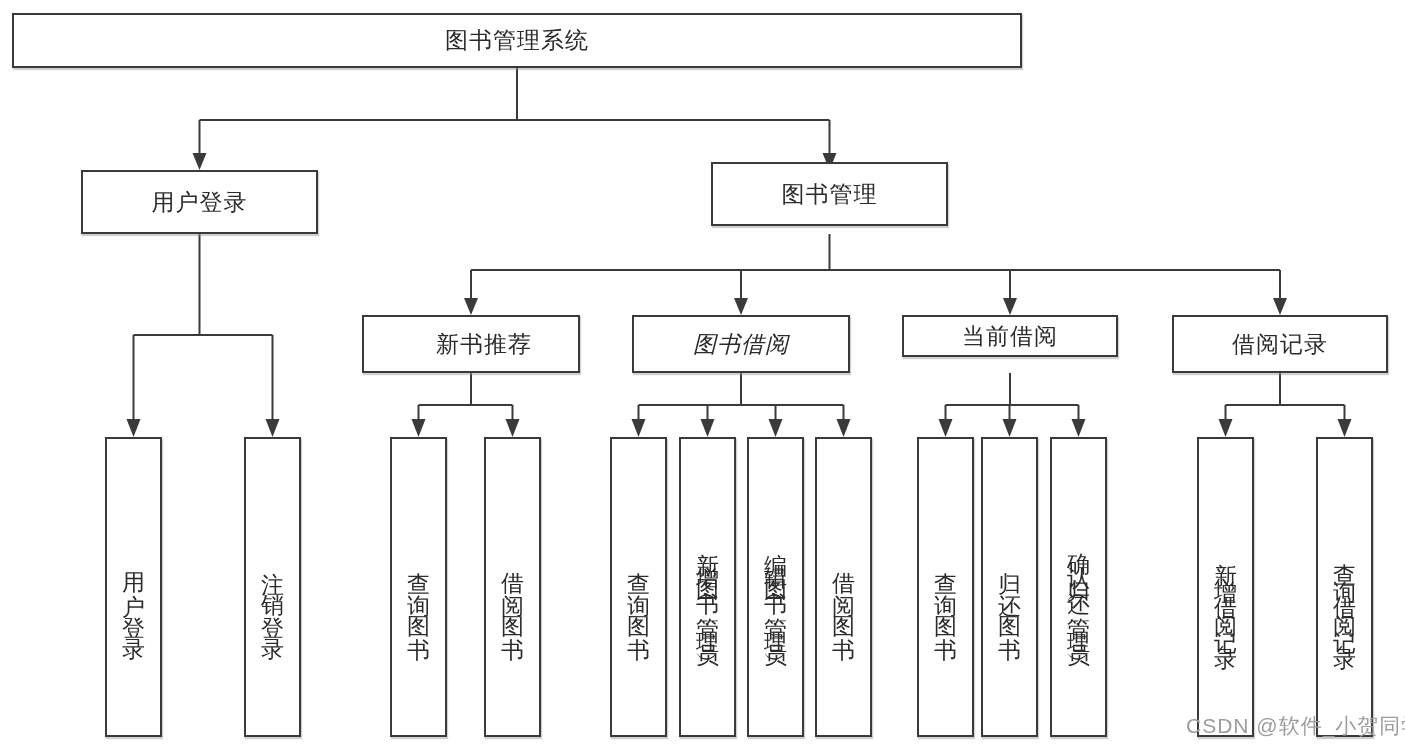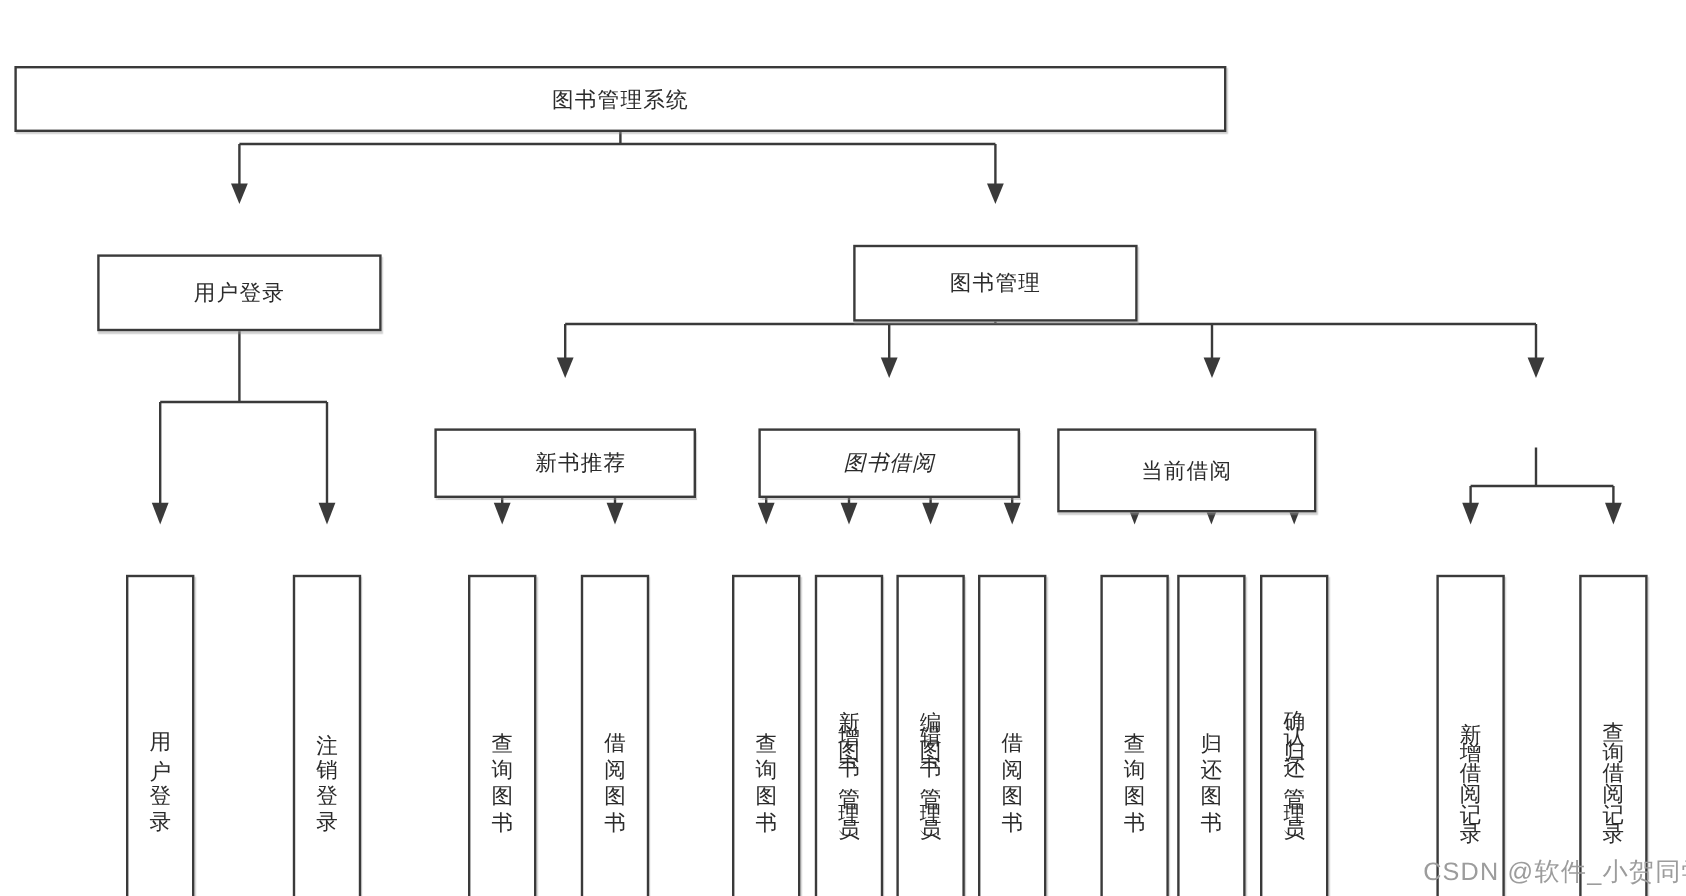--- a/index.html
+++ b/index.html
@@ -25,24 +25,23 @@
   .node {
     position: absolute;
     box-sizing: border-box;
     background: #ffffff;
     border: 2px solid #3a3a3a;
     box-shadow: 1px 2px 1px rgba(150,150,150,0.45);
     display: flex;
     align-items: center;
     justify-content: center;
     color: #2b2b2b;
-    font-size: 18px;
+    font-size: 23px;
     letter-spacing: 1px;
     z-index: 2;
-    margin-top: 42px;
   }
   .leaf {
     width: 57px;
     height: 300px;
     top: 437px;
   }
   .leaf span {
     writing-mode: vertical-rl;
     text-orientation: mixed;
     white-space: nowrap;
@@ -118,22 +117,25 @@
   <div class="node" style="left:711px; top:162px; width:237px; height:64px;">
     <span>图书管理</span>
   </div>
 
   <div class="node" style="left:362px; top:315px; width:218px; height:58px;padding-left:26px;">
     <span>新书推荐</span>
   </div>
   <div class="node" style="left:632px; top:315px; width:218px; height:58px;font-style:italic;">
     <span>图书借阅</span>
   </div>
-  <div class="node" style="left:881px; top:315px; width:216px; height:70px;">
+  <div class="node" style="left:902px; top:315px; width:216px; height:42px;">
     <span>当前借阅</span>
+  </div>
+  <div class="node" style="left:1172px; top:315px; width:216px; height:58px;">
+    <span>借阅记录</span>
   </div>
 
   <div class="node leaf v4" style="left:105px;">
     <span>用户登录</span>
   </div>
   <div class="node leaf v4" style="left:244px;">
     <span>注销登录</span>
   </div>
 
   <div class="node leaf v4" style="left:390px;">

